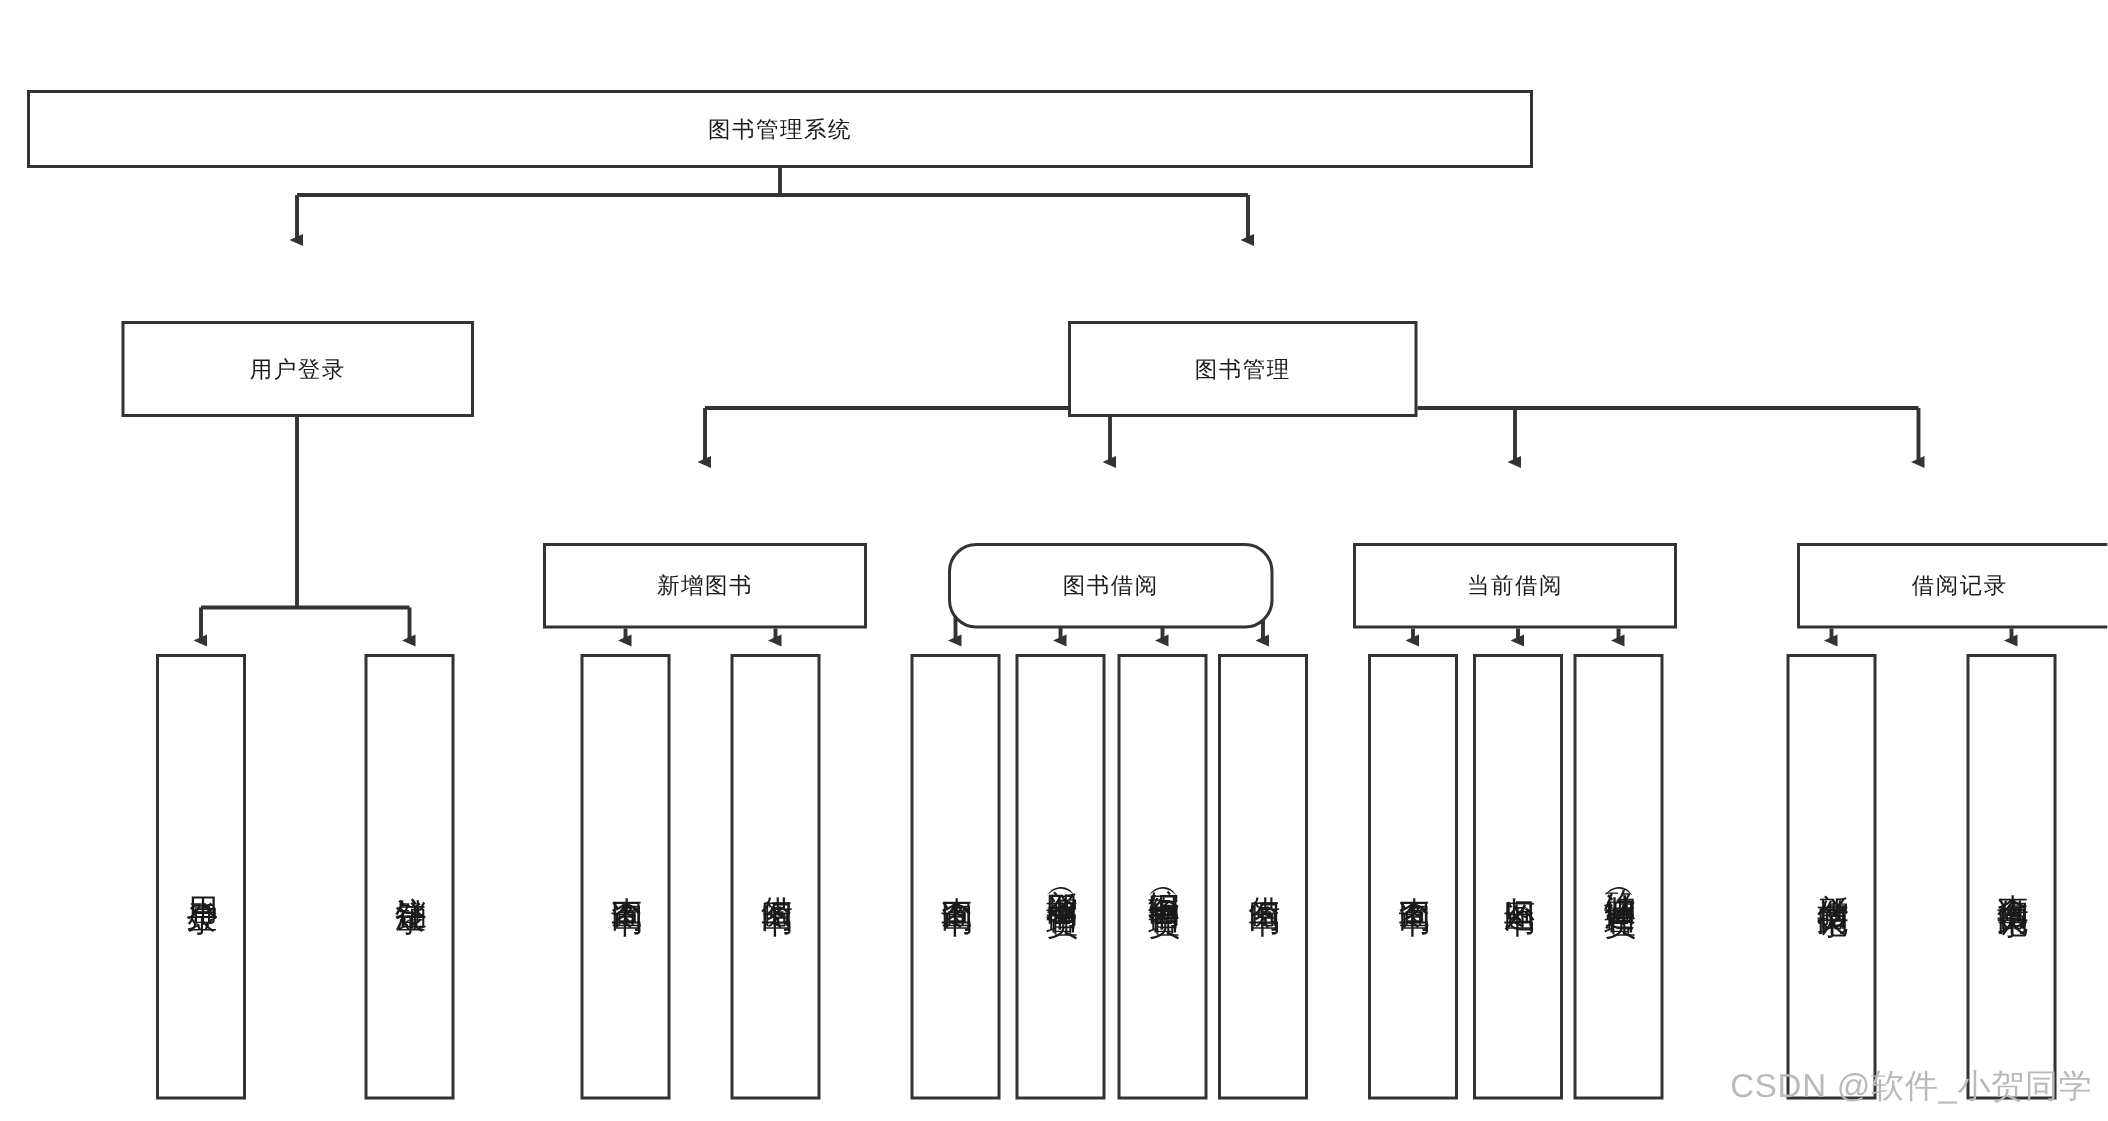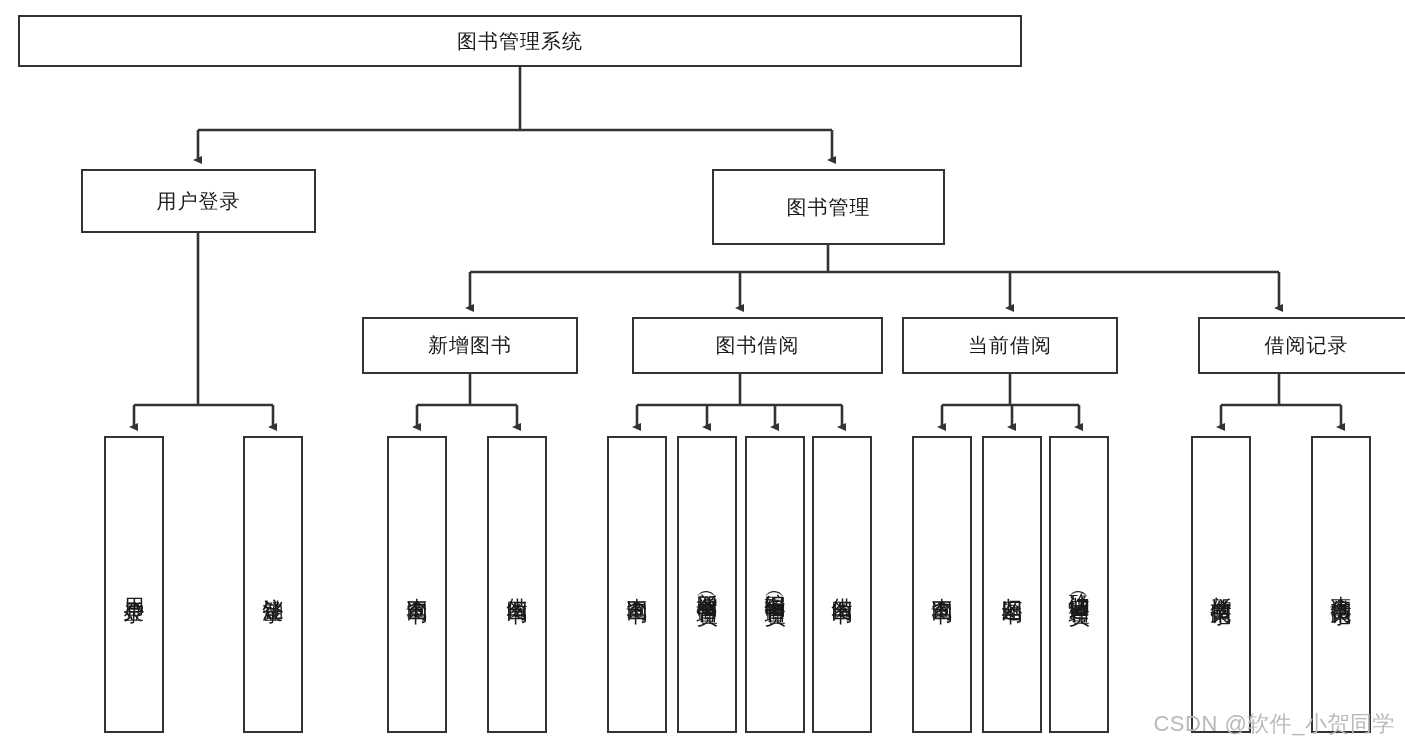--- a/index.html
+++ b/index.html
@@ -30,22 +30,23 @@
     position: absolute;
     box-sizing: border-box;
     background: #ffffff;
     border: 2px solid #333333;
     display: flex;
     align-items: center;
     justify-content: center;
     color: #1a1a1a;
   }
   .node.horiz {
-    font-size: 20px;
+    font-size: 15px;
     letter-spacing: 1px;
+    margin-top: 45px;
   }
   .node.vert {
     writing-mode: vertical-rl;
     text-orientation: upright;
     font-size: 21px;
     letter-spacing: 2px;
     line-height: 1.05;
     padding: 4px 0;
     align-items: center;
     justify-content: center;
@@ -126,28 +127,28 @@
     </g>
   </svg>
 
   <div class="node horiz" style="left:18px; top:15px; width:1004px; height:52px;">
     <span>图书管理系统</span>
   </div>
 
   <div class="node horiz" style="left:81px; top:169px; width:235px; height:64px;">
     <span>用户登录</span>
   </div>
-  <div class="node horiz" style="left:712px; top:169px; width:233px; height:76px;">
+  <div class="node horiz" style="left:712px; top:169px; width:233px; height:64px;">
     <span>图书管理</span>
   </div>
 
   <div class="node horiz" style="left:362px; top:317px; width:216px; height:57px;">
     <span>新增图书</span>
   </div>
-  <div class="node horiz" style="left:632px; top:317px; width:251px; height:57px;">
+  <div class="node horiz" style="left:632px; top:317px; width:217px; height:57px;border-radius:19px;">
     <span>图书借阅</span>
   </div>
   <div class="node horiz" style="left:902px; top:317px; width:216px; height:57px;text-align:right;">
     <span>当前借阅</span>
   </div>
   <div class="node horiz" style="left:1198px; top:317px; width:217px; height:57px;">
     <span>借阅记录</span>
   </div>
 
   <div class="node vert" style="left:104px; top:436px; width:60px; height:297px;">

